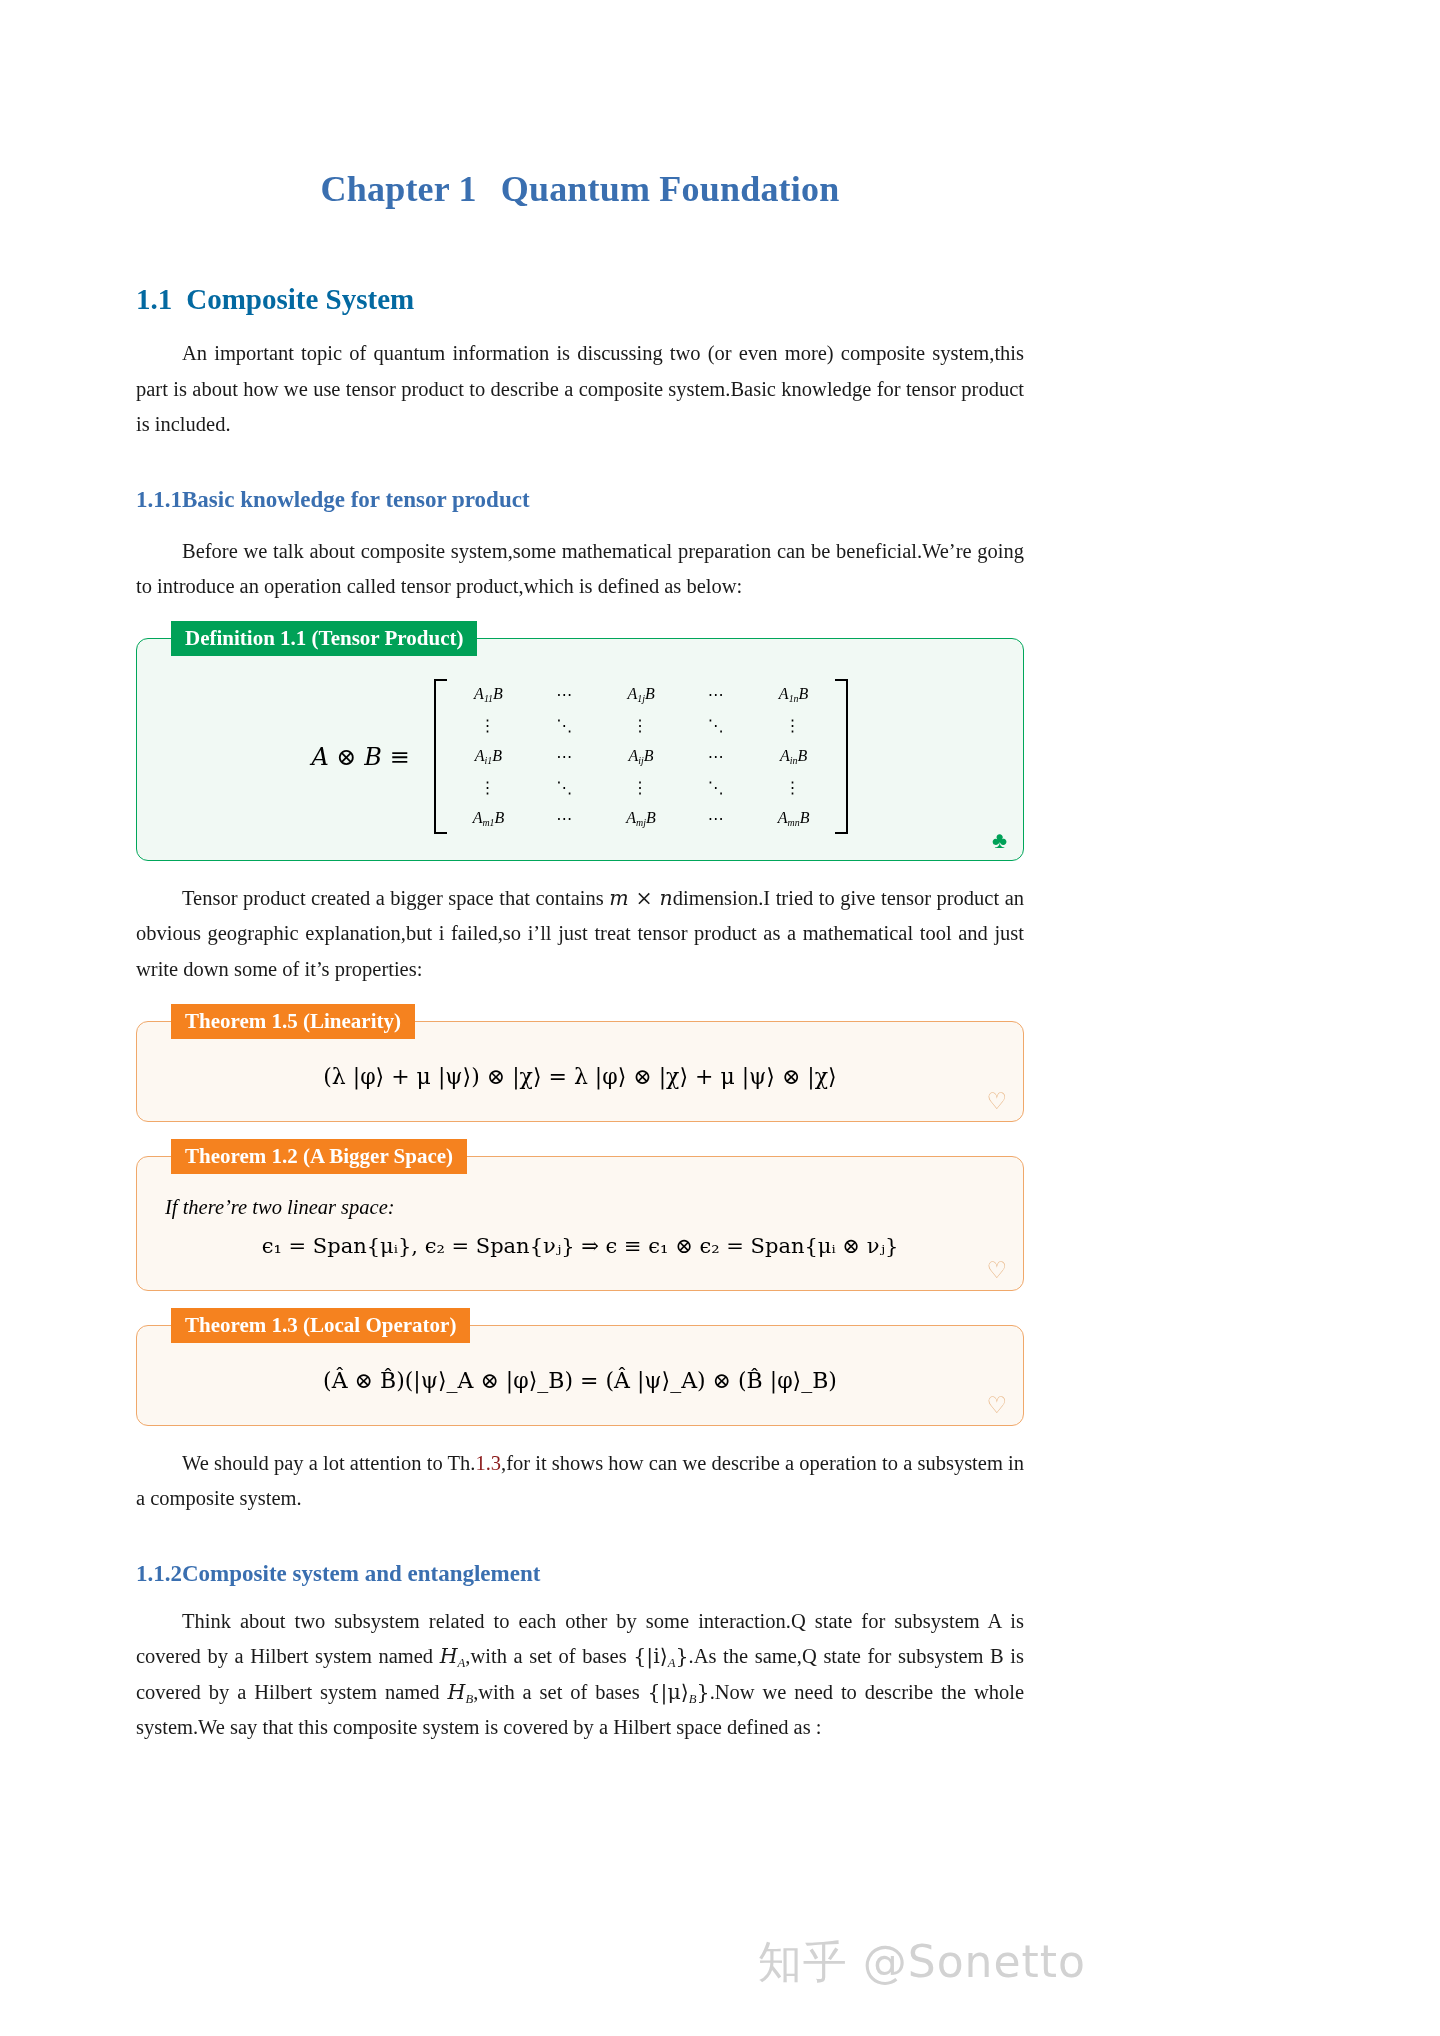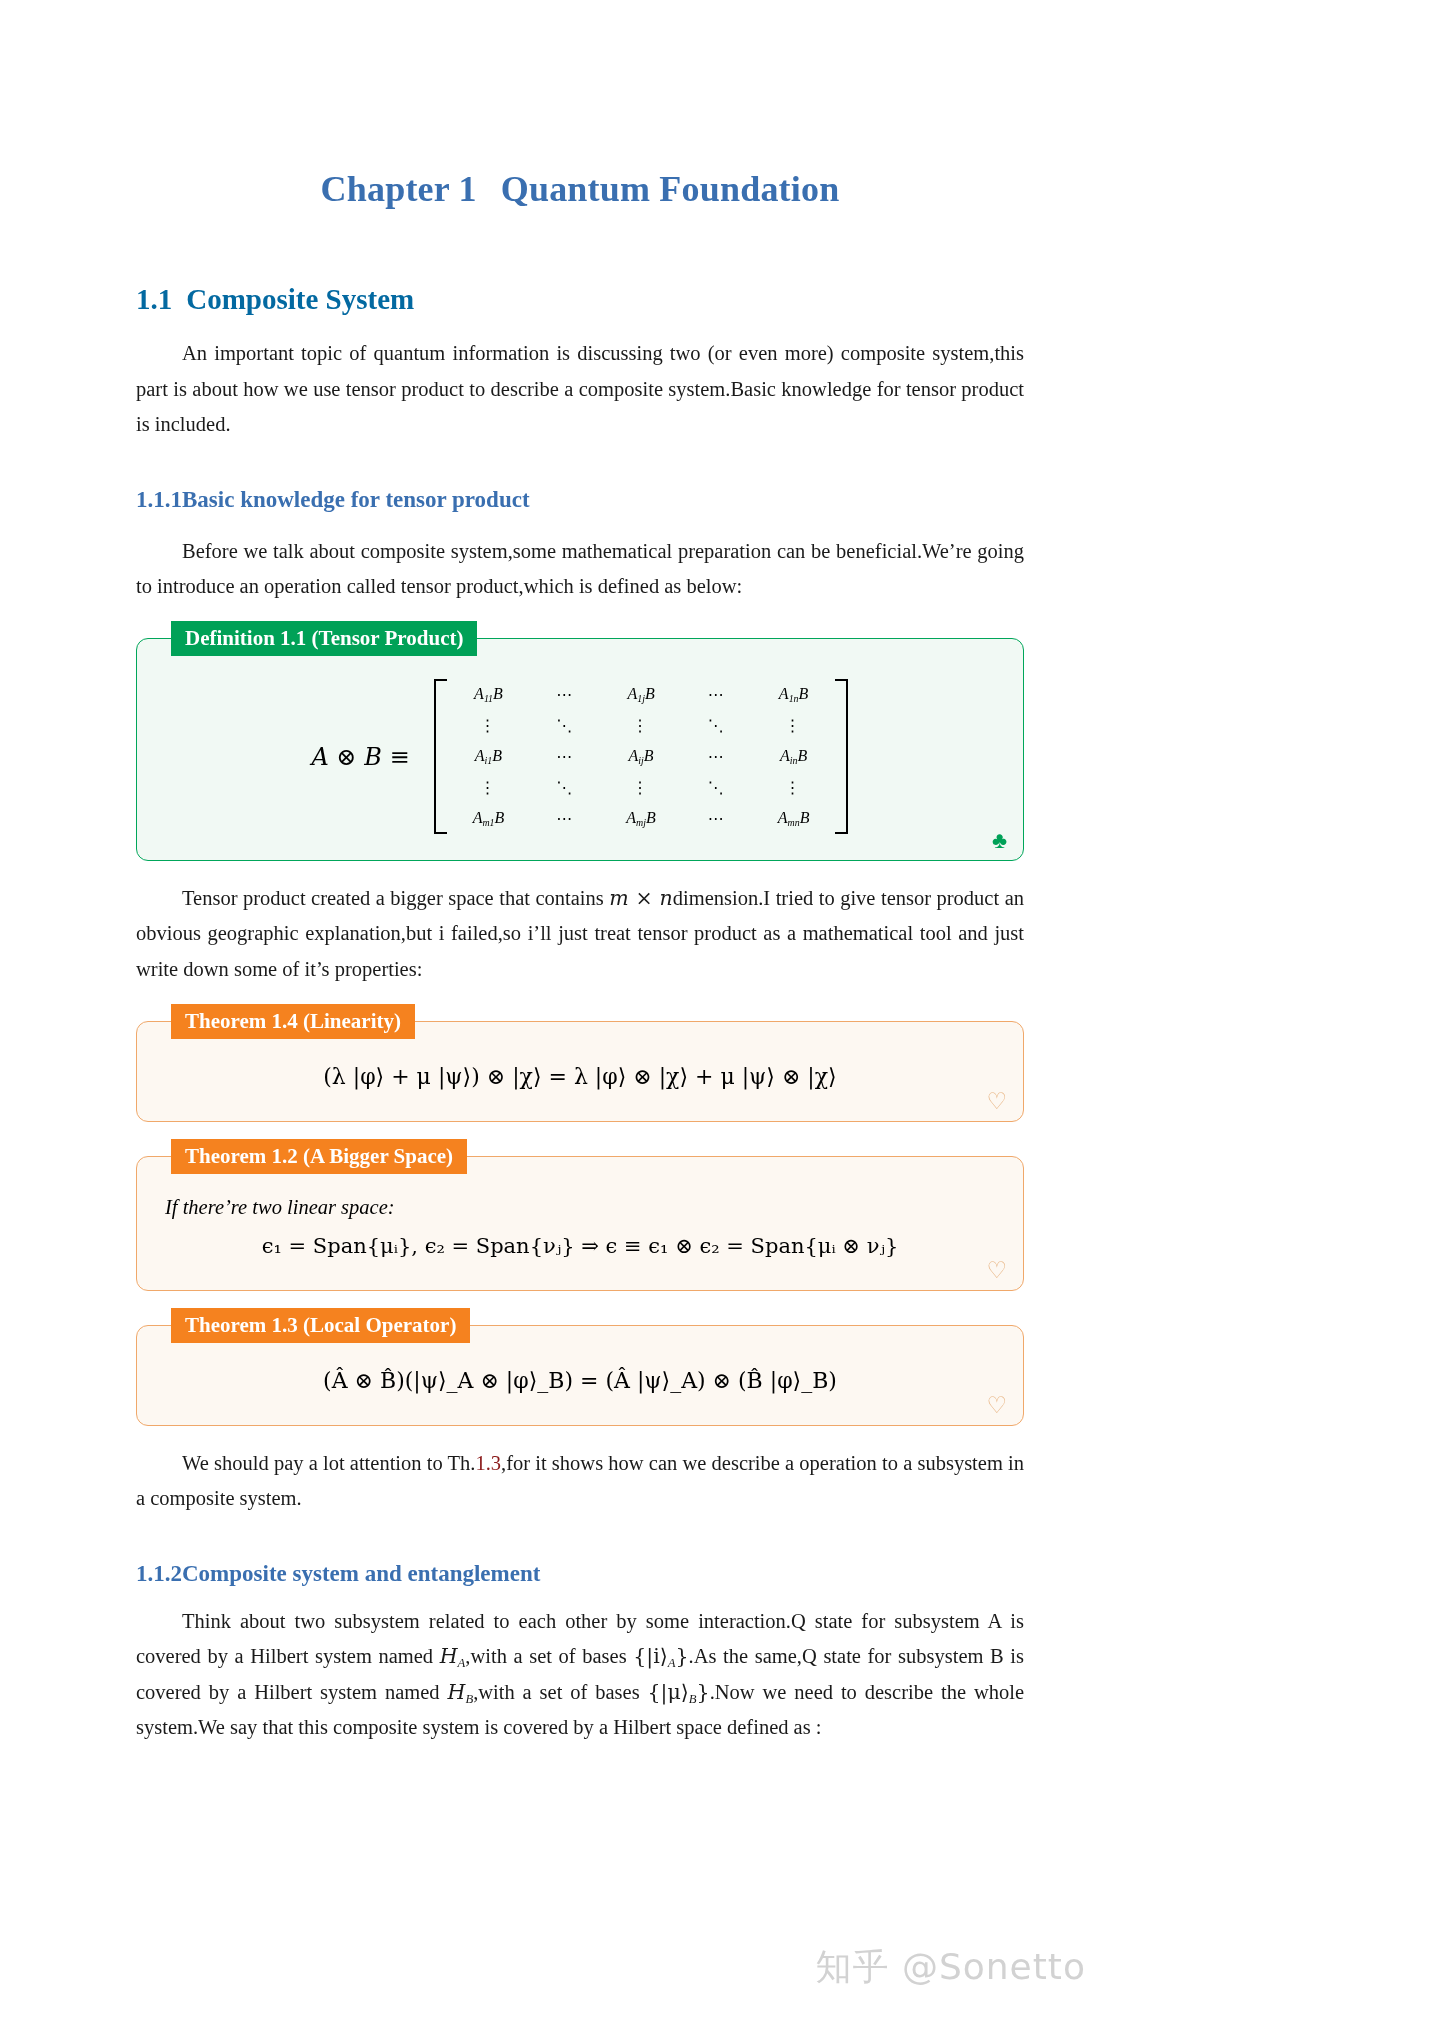--- a/index.html
+++ b/index.html
@@ -171,21 +171,21 @@
     white-space: nowrap;
   }
   table.matrix td.dots { font-style: normal; letter-spacing: 2px; }
 
   
   .watermark {
     position: absolute;
     right: 74px;
     bottom: 44px;
     color: #D2D2D2;
-    font-size: 36px;
+    font-size: 44px;
     font-family: "DejaVu Sans", "Liberation Sans", sans-serif;
     letter-spacing: 1px;
     white-space: nowrap;
     user-select: none;
   }
 </style>
 </head>
 <body>
 
 <div class="page">
@@ -253,21 +253,21 @@
           </table>
         <div class="bracket right"></div>
       </div>
     </div>
     <div class="tbox-mark">♣</div>
   </div>
 
   <p class="body"><span>Tensor product created a bigger space that contains </span><span class="mi">m × n</span><span>dimension.I tried to give tensor product an obvious geographic explanation,but i failed,so i’ll just treat tensor product as a mathematical tool and just write down some of it’s properties:</span></p>
 
   <div class="tbox thm">
-    <div class="tbox-title">Theorem 1.4 (Linearity)</div>
+    <div class="tbox-title">Theorem 1.5 (Linearity)</div>
     <div class="tbox-body">
       <div class="display-math">(λ |φ⟩ + μ |ψ⟩) ⊗ |χ⟩ = λ |φ⟩ ⊗ |χ⟩ + μ |ψ⟩ ⊗ |χ⟩</div>
     </div>
     <div class="tbox-mark">♡</div>
   </div>
 
   <div class="tbox thm">
     <div class="tbox-title">Theorem 1.2 (A Bigger Space)</div>
     <div class="tbox-body">
       <div class="thm-intro">If there’re two linear space:</div>

